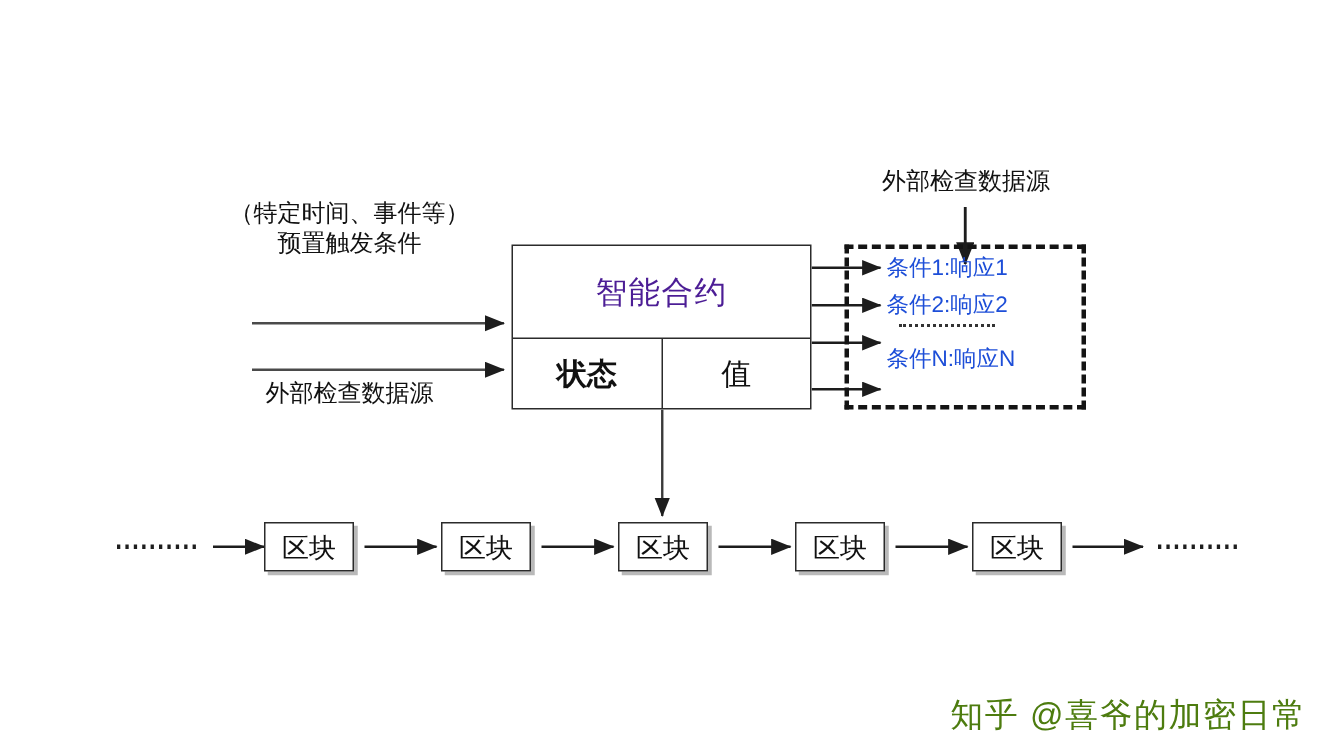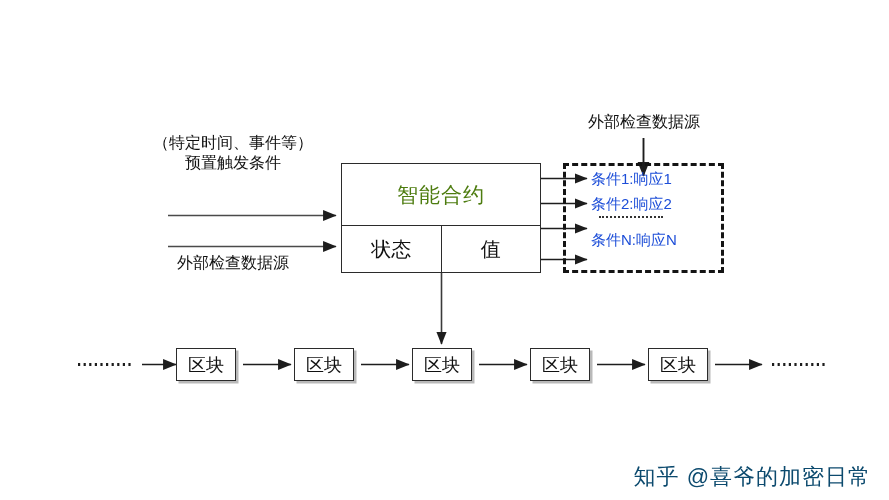--- a/index.html
+++ b/index.html
@@ -55,21 +55,21 @@
     right: 0;
     height: 62px;
     border-bottom: 1.6px solid #2b2b2b;
     box-sizing: border-box;
     display: flex;
     align-items: center;
     justify-content: center;
   }
   .sc-title {
     font-size: 21px;
-    color: #4d7c0f;
+    color: #4c1d95;
     letter-spacing: 1px;
   }
   .sc-bottom {
     position: absolute;
     left: 0;
     top: 62px;
     right: 0;
     bottom: 0;
     display: flex;
   }
@@ -77,20 +77,21 @@
     flex: 1;
     display: flex;
     align-items: center;
     justify-content: center;
     font-size: 20px;
     color: #111111;
     box-sizing: border-box;
   }
   .sc-cell.divider {
     border-right: 1.6px solid #2b2b2b;
+    font-weight: bold;
   }
   
   .cond-box {
     position: absolute;
     left: 563px;
     top: 163px;
     width: 161px;
     height: 110px;
     border: 3px dashed #141414;
     box-sizing: border-box;
@@ -132,21 +133,21 @@
   .blk span {
     font-size: 18px;
     color: #111111;
   }
   
   .watermark {
     position: absolute;
     right: 18px;
     bottom: 8px;
     font-size: 22px;
-    color: #0c4a6e;
+    color: #4d7c0f;
     letter-spacing: 1px;
     white-space: nowrap;
     user-select: none;
   }
 </style>
 </head>
 <body>
 
 <div id="canvas">
 

